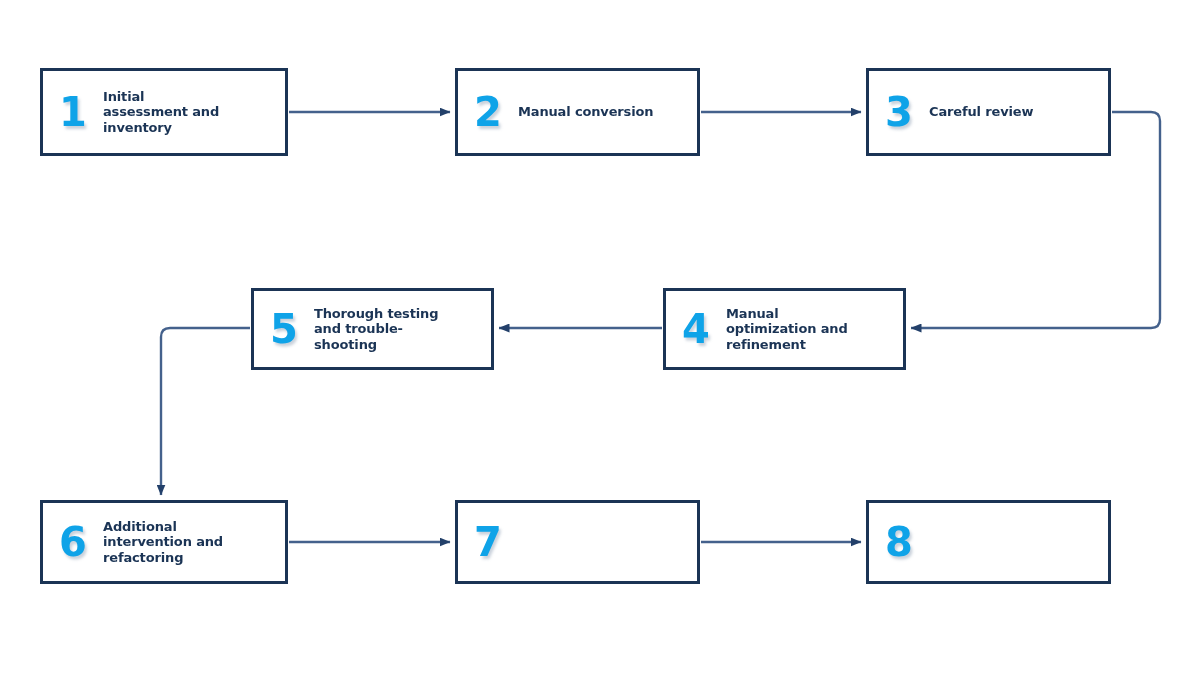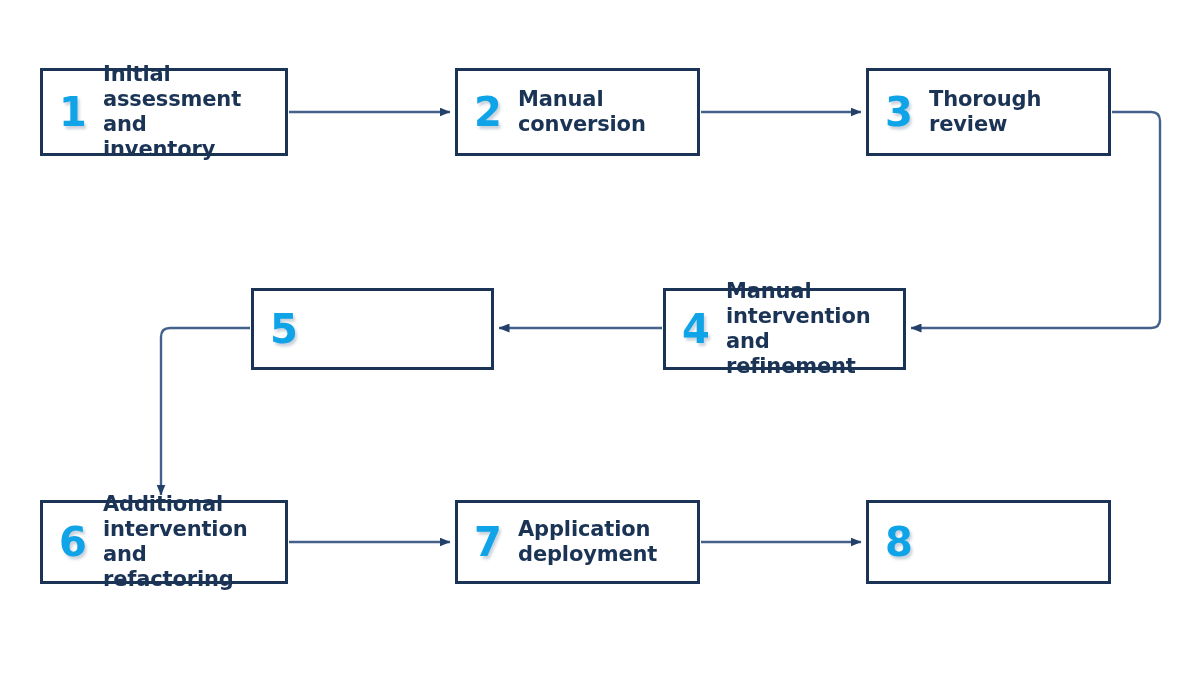--- a/index.html
+++ b/index.html
@@ -48,21 +48,21 @@
     text-align: left;
     letter-spacing: -1px;
     text-shadow: 2px 3px 3px rgba(120,140,165,0.40);
     -webkit-font-smoothing: antialiased;
   }
   .step-label {
     flex: 1 1 auto;
     color: #1b3455;
     font-family: "DejaVu Sans", sans-serif;
     font-weight: bold;
-    font-size: 21px;
+    font-size: 13px;
     line-height: 1.18;
     letter-spacing: -0.15px;
     white-space: pre-line;
   }
   
   #box-1 { left: 40px;  top: 68px;  width: 248px; height: 88px; }
   #box-2 { left: 455px; top: 68px;  width: 245px; height: 88px; }
   #box-3 { left: 866px; top: 68px;  width: 245px; height: 88px; }
 
   #box-4 { left: 663px; top: 288px; width: 243px; height: 82px; }
@@ -115,44 +115,45 @@
 inventory</span>
   </div>
 
   <div class="step-box" id="box-2">
     <span class="step-number">2</span>
     <span class="step-label">Manual conversion</span>
   </div>
 
   <div class="step-box" id="box-3">
     <span class="step-number">3</span>
-    <span class="step-label">Thorough review</span>
+    <span class="step-label">Careful review</span>
   </div>
 
   <div class="step-box" id="box-4">
     <span class="step-number">4</span>
     <span class="step-label">Manual
-intervention and
+optimization and
 refinement</span>
   </div>
 
   <div class="step-box" id="box-5">
     <span class="step-number">5</span>
+    <span class="step-label">Thorough testing
+and trouble-
+shooting</span>
   </div>
 
   <div class="step-box" id="box-6">
     <span class="step-number">6</span>
     <span class="step-label">Additional
 intervention and
 refactoring</span>
   </div>
 
   <div class="step-box" id="box-7">
     <span class="step-number">7</span>
-    <span class="step-label">Application
-deployment</span>
   </div>
 
   <div class="step-box" id="box-8">
     <span class="step-number">8</span>
   </div>
 
 </div>
 
 </body></html>

